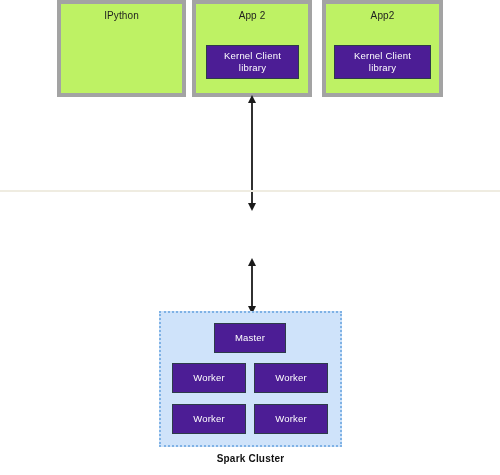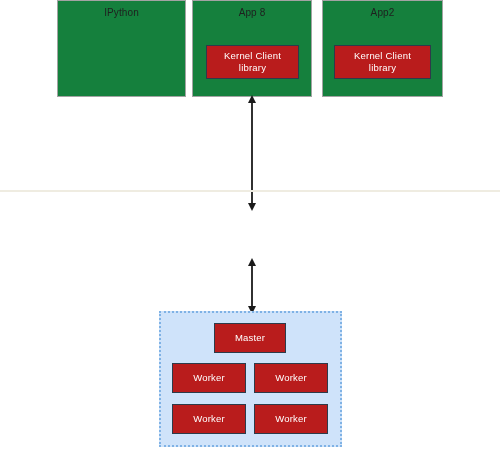--- a/index.html
+++ b/index.html
@@ -20,22 +20,22 @@
     position: absolute;
     left: 0;
     top: 0;
     width: 500px;
     height: 475px;
   }
 
   
   .client-panel {
     position: absolute;
-    background: #15803d;
-    border: 1px solid #a3a3a3;
+    background: #bef264;
+    border: 4px solid #a3a3a3;
     box-sizing: border-box;
   }
   .client-panel-title {
     position: absolute;
     left: 0;
     right: 0;
     top: 5px;
     text-align: center;
     font-size: 10px;
     line-height: 13px;
@@ -43,21 +43,21 @@
     letter-spacing: 0.1px;
   }
 
   #panel-ipython { left: 57px;  top: 0px; width: 129px; height: 97px; }
   #panel-app1    { left: 192px; top: 0px; width: 120px; height: 97px; }
   #panel-app2    { left: 322px; top: 0px; width: 121px; height: 97px; }
 
   
   .blue-box {
     position: absolute;
-    background: #b91c1c;
+    background: #4c1d95;
     border: 1px solid #2d3b4a;
     box-sizing: border-box;
     display: flex;
     align-items: center;
     justify-content: center;
     text-align: center;
     color: #ffffff;
     font-size: 9.5px;
     line-height: 12px;
     letter-spacing: 0.2px;
@@ -129,21 +129,21 @@
 </head>
 <body>
 
 <div id="diagram">
 
   <div class="client-panel" id="panel-ipython">
     <div class="client-panel-title">IPython</div>
   </div>
 
   <div class="client-panel" id="panel-app1">
-    <div class="client-panel-title">App 8</div>
+    <div class="client-panel-title">App 2</div>
   </div>
 
   <div class="client-panel" id="panel-app2">
     <div class="client-panel-title">App2</div>
   </div>
 
   <div class="blue-box" id="kcl-app1">
     <span class="label">
       <span>Kernel Client</span><br>
       <span>library</span>
@@ -185,14 +185,15 @@
   <div class="blue-box worker-box" id="worker-2">
     <span class="label">Worker</span>
   </div>
   <div class="blue-box worker-box" id="worker-3">
     <span class="label">Worker</span>
   </div>
   <div class="blue-box worker-box" id="worker-4">
     <span class="label">Worker</span>
   </div>
 
+  <div id="spark-cluster-label">Spark Cluster</div>
 
 </div>
 
 </body></html>

